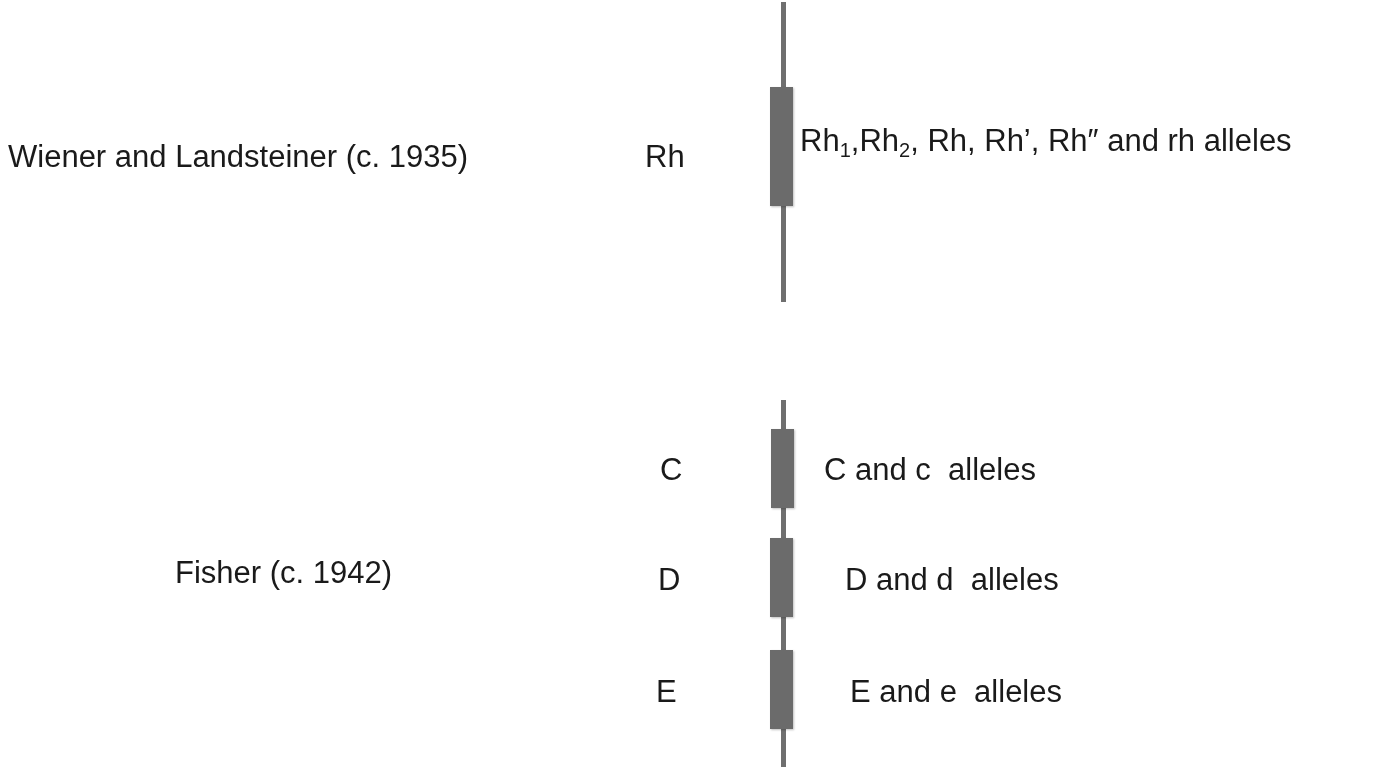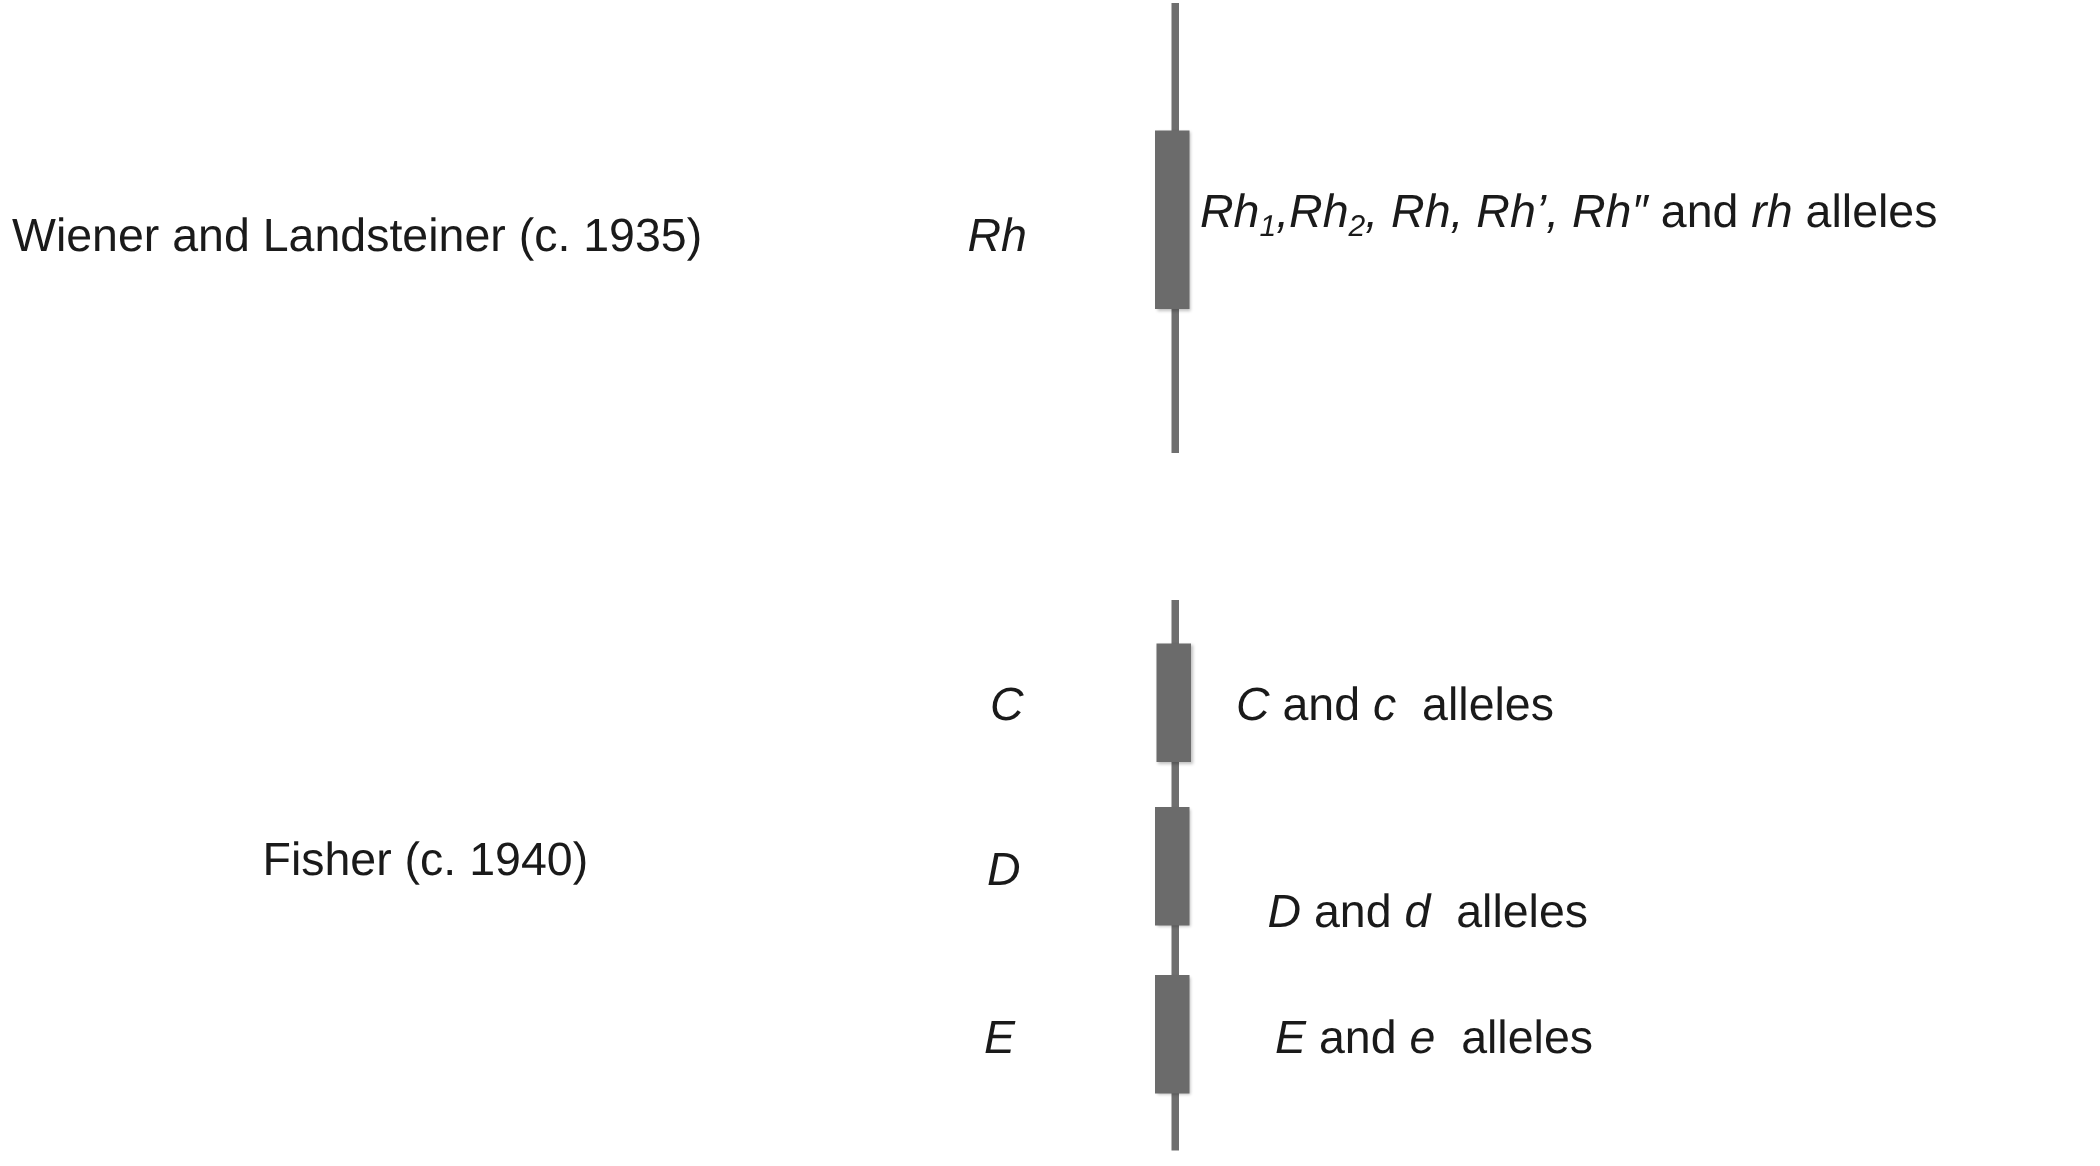--- a/index.html
+++ b/index.html
@@ -1,45 +1,45 @@
 <!DOCTYPE html>
 <html><head>
 <meta charset="utf-8">
 <style>
   html, body { margin: 0; padding: 0; background: #ffffff; }
   body { width: 1400px; height: 777px; position: relative; overflow: hidden;
          font-family: "Liberation Sans", sans-serif; color: #1a1a1a; }
   .lbl { position: absolute; font-size: 31px; line-height: 1; white-space: nowrap; }
-  .it { font-style: italic; }
+  .it { }
   .line { position: absolute; background: #6f6f6f; }
   .box { position: absolute; background: #6b6b6b; box-shadow: 1px 1px 2px rgba(0,0,0,0.25); }
   sub { font-size: 20px; vertical-align: -6px; line-height: 0; }
 </style>
 </head>
 <body>
 
 <div>
   <span class="lbl" style="left:8px; top:141px;">Wiener and Landsteiner (c. 1935)</span>
   <span class="lbl it" style="left:645px; top:141px;">Rh</span>
 
   <div class="line" style="left:781px; top:2px; width:5px; height:300px;"></div>
   <div class="box" style="left:770px; top:87px; width:23px; height:119px;"></div>
 
   <span class="lbl" style="left:800px; top:125px;"><span class="it">Rh</span><sub class="it">1</sub><span class="it">,</span><span class="it">Rh</span><sub class="it">2</sub><span class="it">, </span><span class="it">Rh, Rh’, Rh″</span><span> and </span><span class="it">rh</span><span> alleles</span></span>
 </div>
 
 <div>
-  <span class="lbl" style="left:175px; top:557px;">Fisher (c. 1940)</span>
+  <span class="lbl" style="left:175px; top:557px;">Fisher (c. 1942)</span>
 
   <div class="line" style="left:781px; top:400px; width:5px; height:367px;"></div>
 
   <span class="lbl it" style="left:660px; top:454px;">C</span>
   <div class="box" style="left:771px; top:429px; width:23px; height:79px;"></div>
   <span class="lbl" style="left:824px; top:454px;"><span class="it">C</span><span> and </span><span class="it">c</span><span style="white-space:pre">  alleles</span></span>
 
   <span class="lbl it" style="left:658px; top:564px;">D</span>
   <div class="box" style="left:770px; top:538px; width:23px; height:79px;"></div>
-  <span class="lbl" style="left:845px; top:564px;margin-top:28px;"><span class="it">D</span><span> and </span><span class="it">d</span><span style="white-space:pre">  alleles</span></span>
+  <span class="lbl" style="left:845px; top:564px;"><span class="it">D</span><span> and </span><span class="it">d</span><span style="white-space:pre">  alleles</span></span>
 
   <span class="lbl it" style="left:656px; top:676px;">E</span>
   <div class="box" style="left:770px; top:650px; width:23px; height:79px;"></div>
   <span class="lbl" style="left:850px; top:676px;"><span class="it">E</span><span> and </span><span class="it">e</span><span style="white-space:pre">  alleles</span></span>
 </div>
 
 </body></html>

